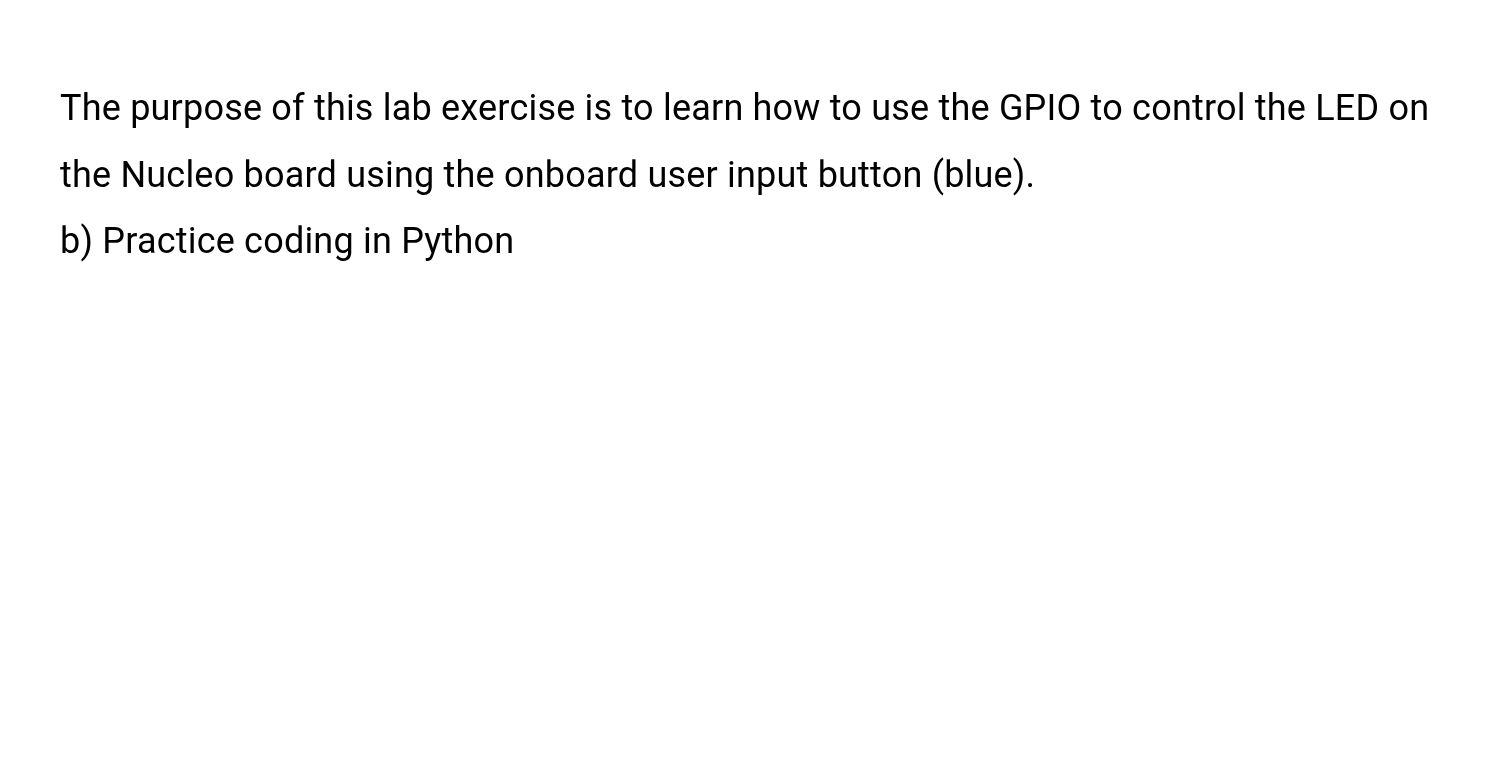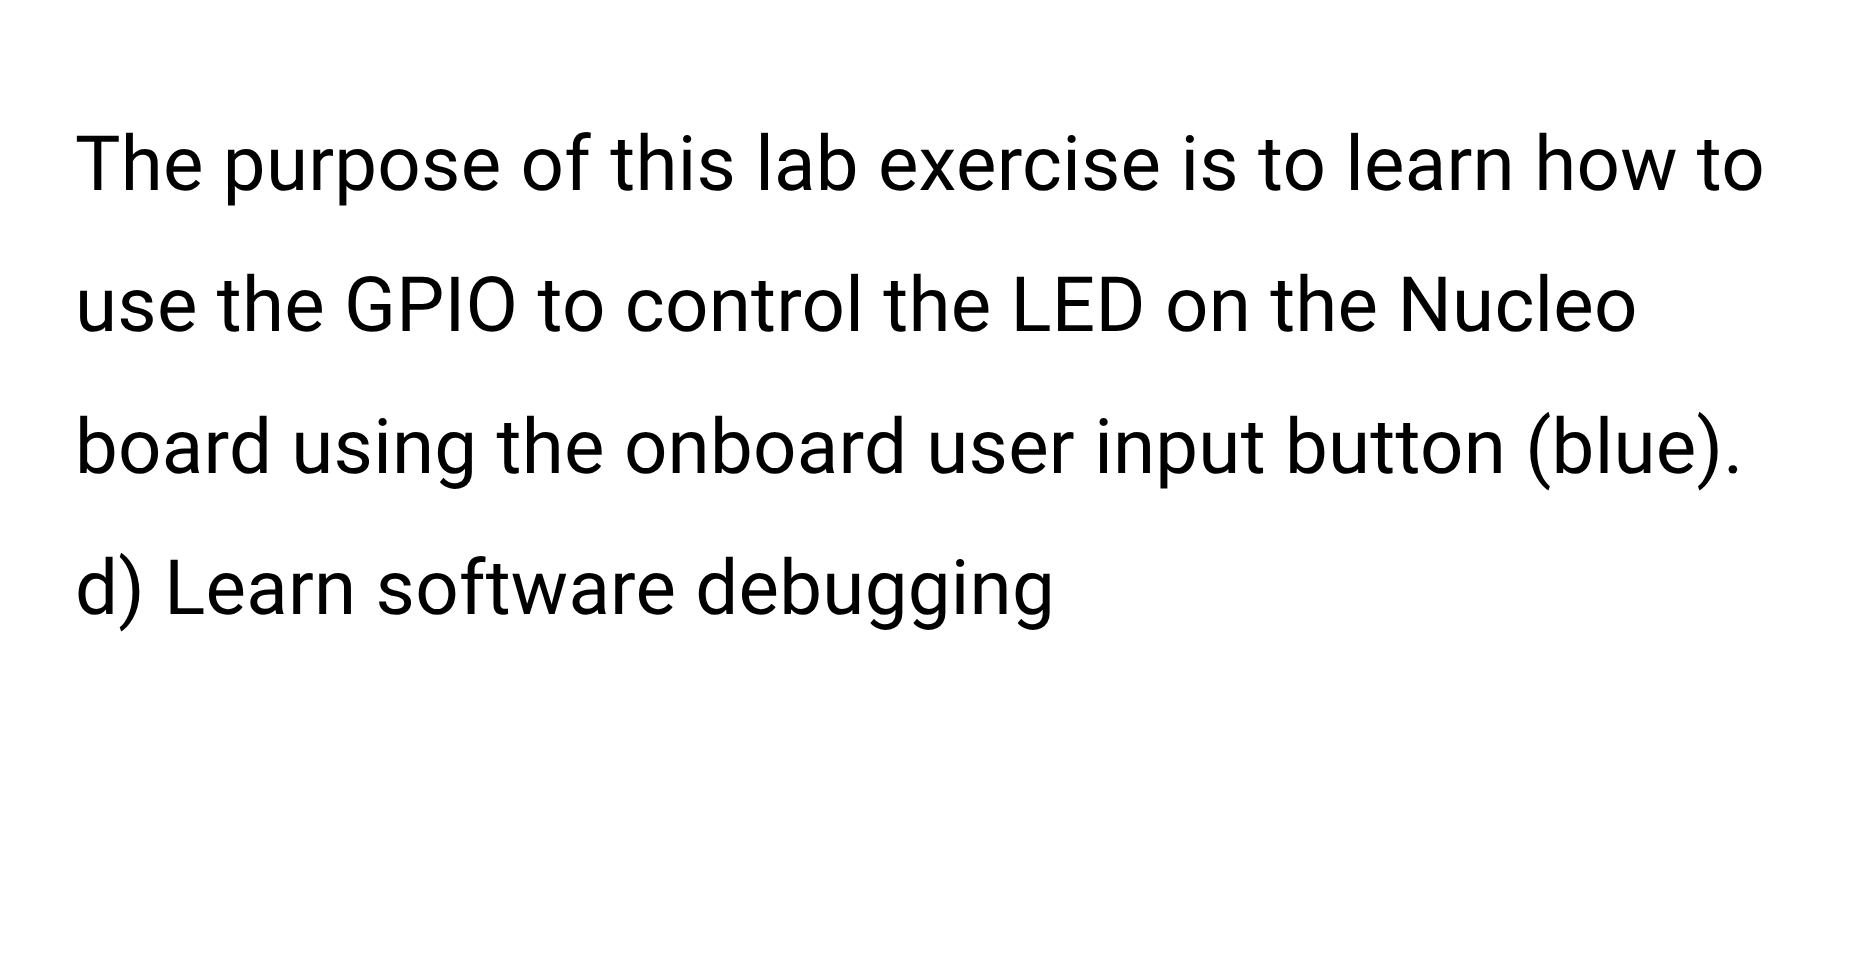--- a/index.html
+++ b/index.html
@@ -11,33 +11,33 @@
     body {
       width: 1500px;
       height: 776px;
       background-color: #ffffff;
       font-family: -apple-system, BlinkMacSystemFont, "Segoe UI", Roboto, Helvetica, Arial, sans-serif;
       padding: 75px 60px;
       color: #000000;
     }
     
     .content {
-      font-size: 61px;
+      font-size: 36px;
       line-height: 1.85;
       font-weight: 400;
       letter-spacing: 0.2px;
     }
     
     .paragraph {
       margin-bottom: 0;
     }
     
     .option {
       display: block;
     }
   </style>
 </head>
 <body>
 
 <div class="content">
   <div class="paragraph">The purpose of this lab exercise is to learn how to use the GPIO to control the LED on the Nucleo board using the onboard user input button (blue).</div>
-  <div class="option">d) Learn software debugging</div>
+  <div class="option">b) Practice coding in Python</div>
 </div>
 
 </body></html>

